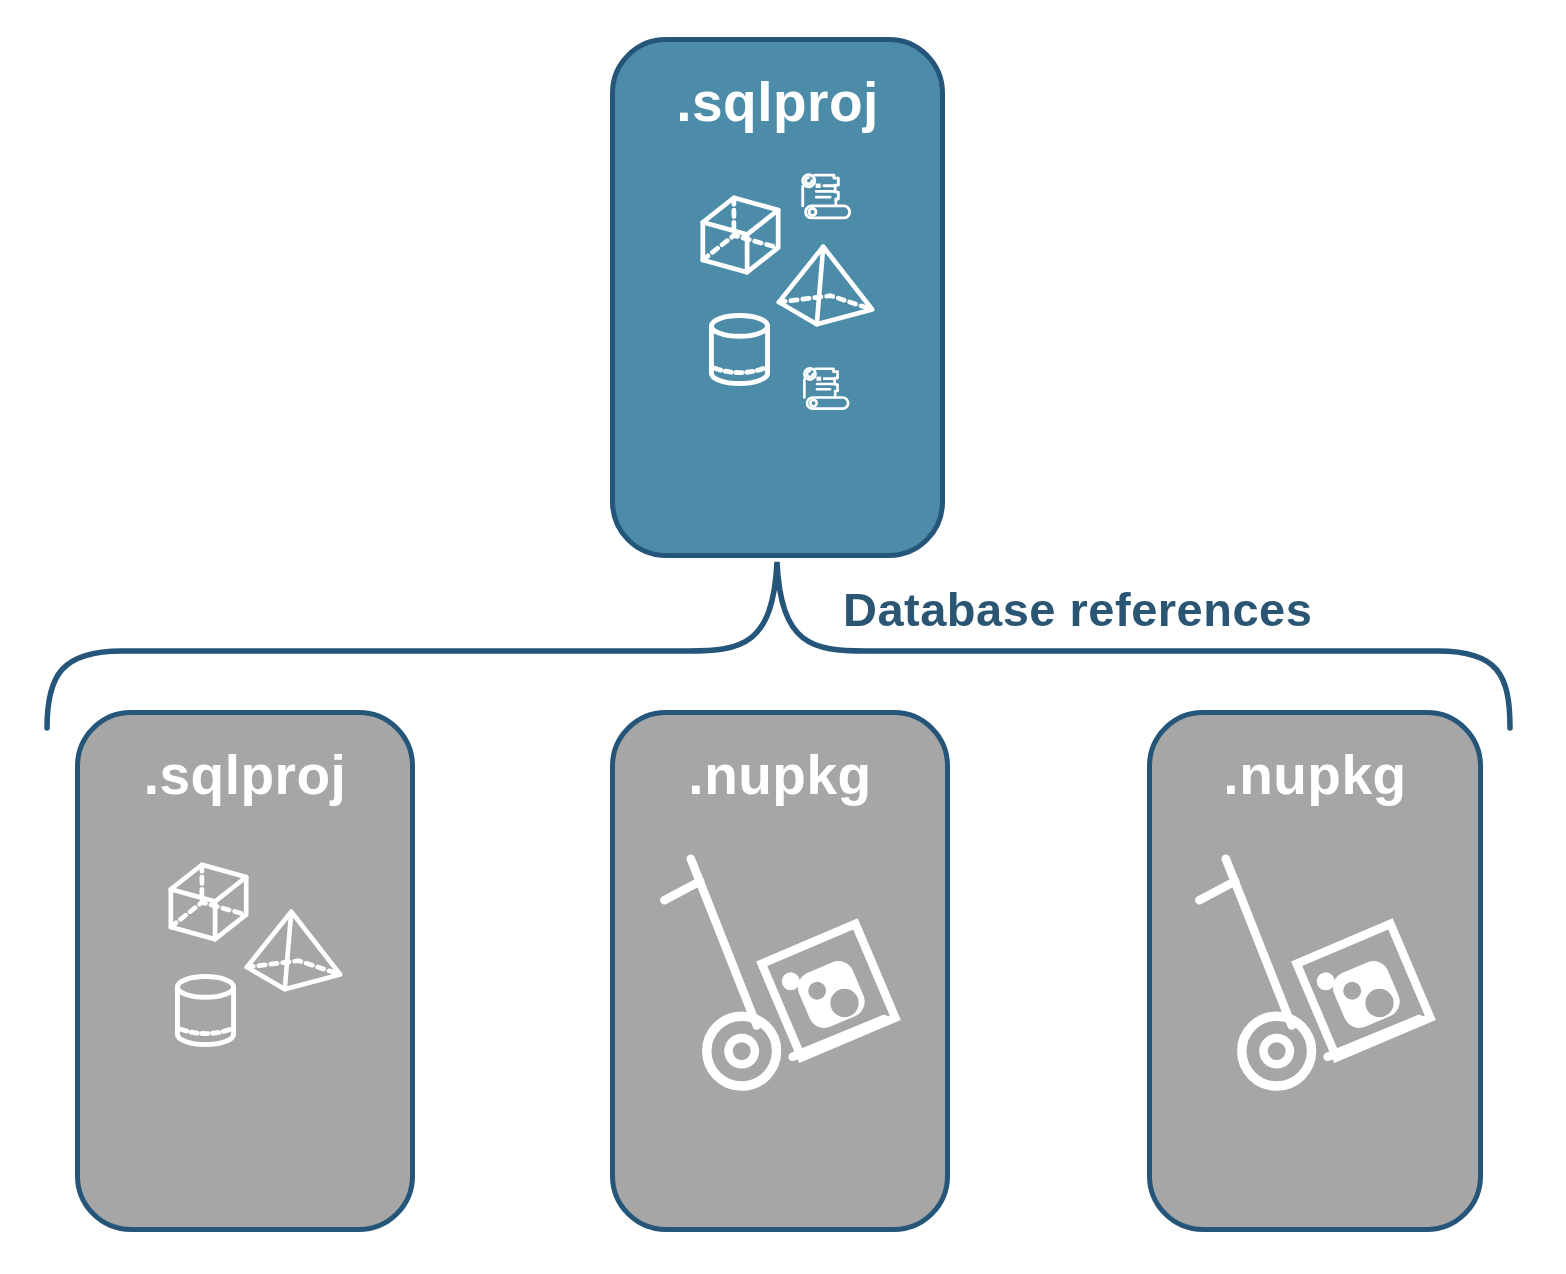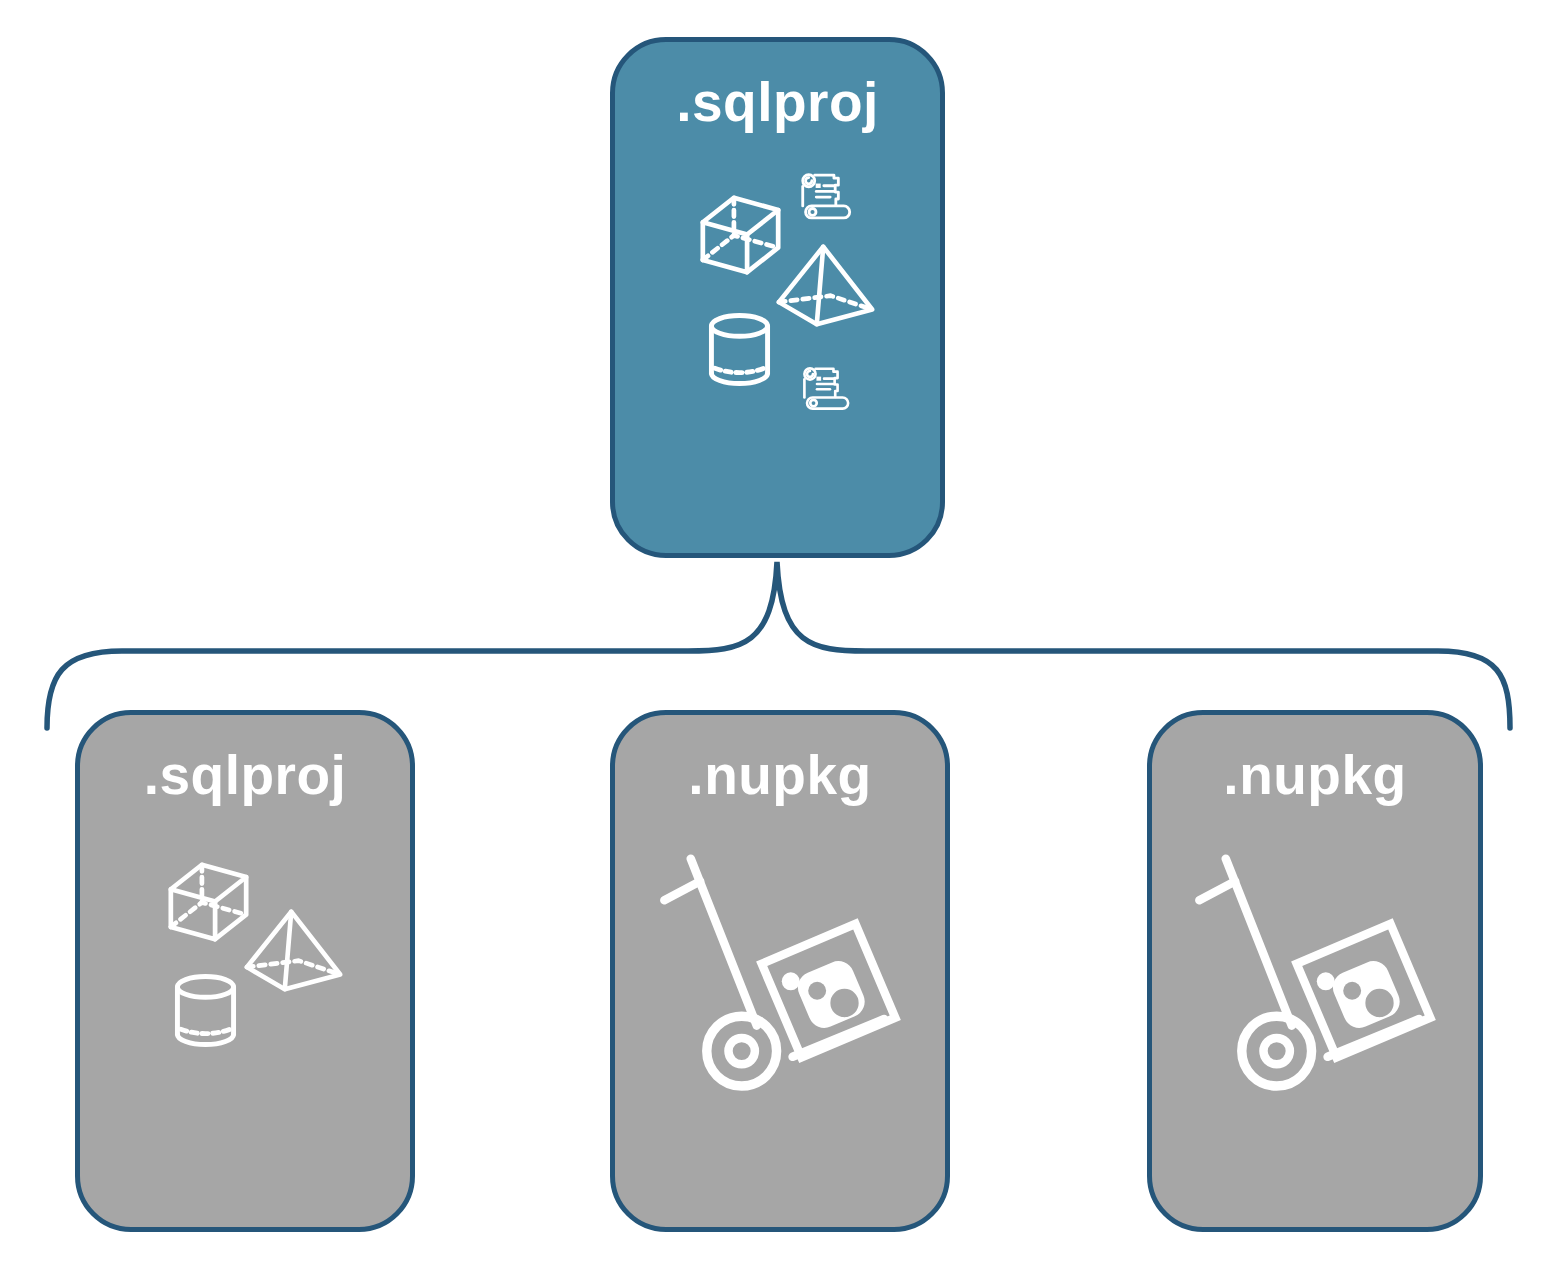--- a/index.html
+++ b/index.html
@@ -117,20 +117,21 @@
         <use href="#sym-cylinder"></use>
       </svg>
     <svg class="icon" style="left:185px;top:322px;width:54px;height:54px">
         <use href="#sym-scroll"></use>
       </svg>
   </div>
 
   <svg class="brace-layer">
     <path d="M 47 728 C 47 675 62 651 122 651 L 688 651 C 742 651 773 645 777 562 C 781 645 812 651 866 651 L 1438 651 C 1498 651 1510 675 1510 728" fill="none" stroke="var(--navy)" stroke-width="5.5" stroke-linecap="round"></path>
   </svg>
+  <div class="connector-label">Database references</div>
 
   <div class="card card-child-1">
     <div class="card-title">.sqlproj</div>
     <svg class="icon" style="left:86px;top:146px;width:85px;height:81px">
         <use href="#sym-cube"></use>
       </svg>
     <svg class="icon" style="left:163px;top:193px;width:102px;height:85px">
         <use href="#sym-pyramid"></use>
       </svg>
     <svg class="icon" style="left:93px;top:259px;width:65px;height:75px">

